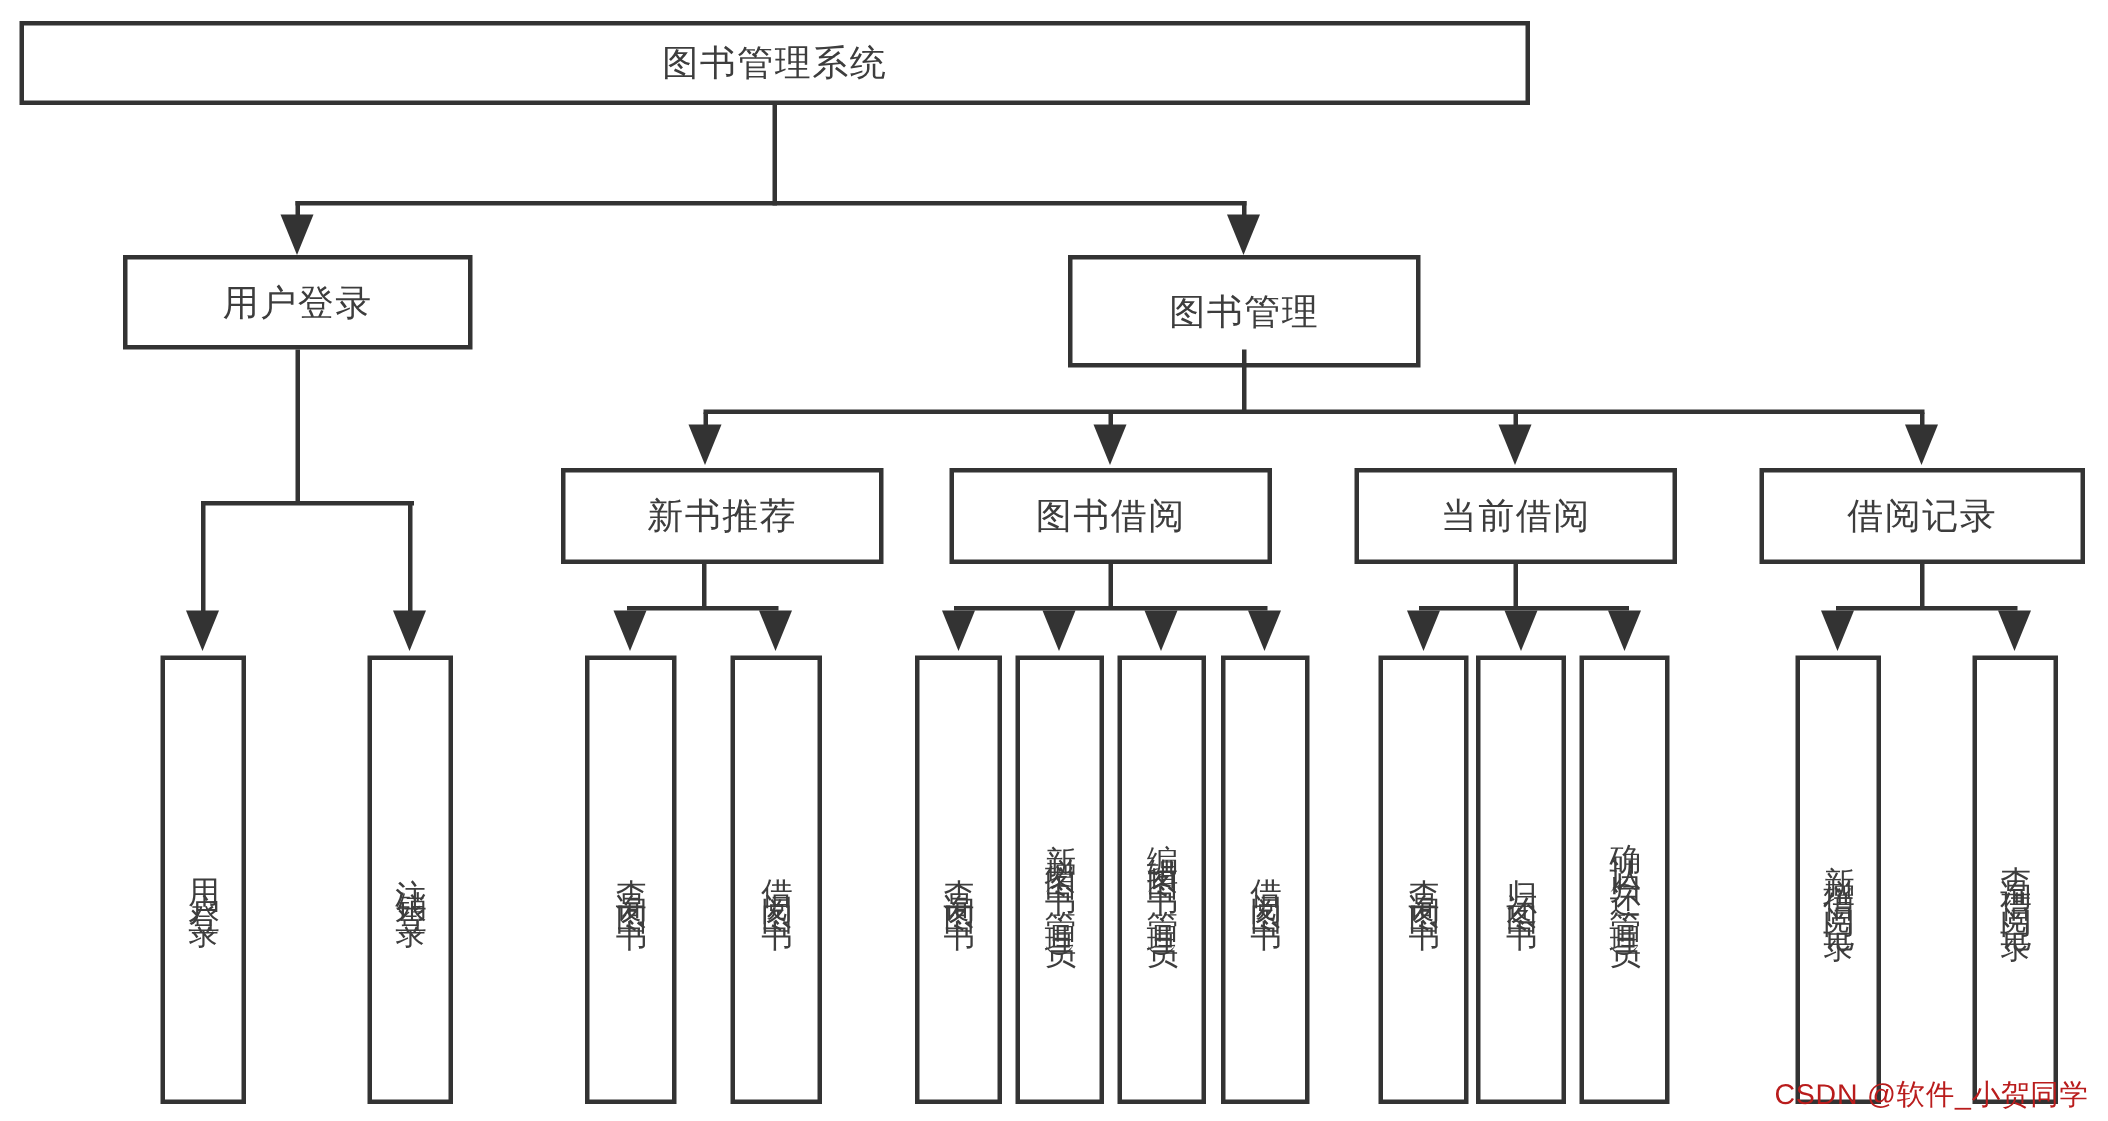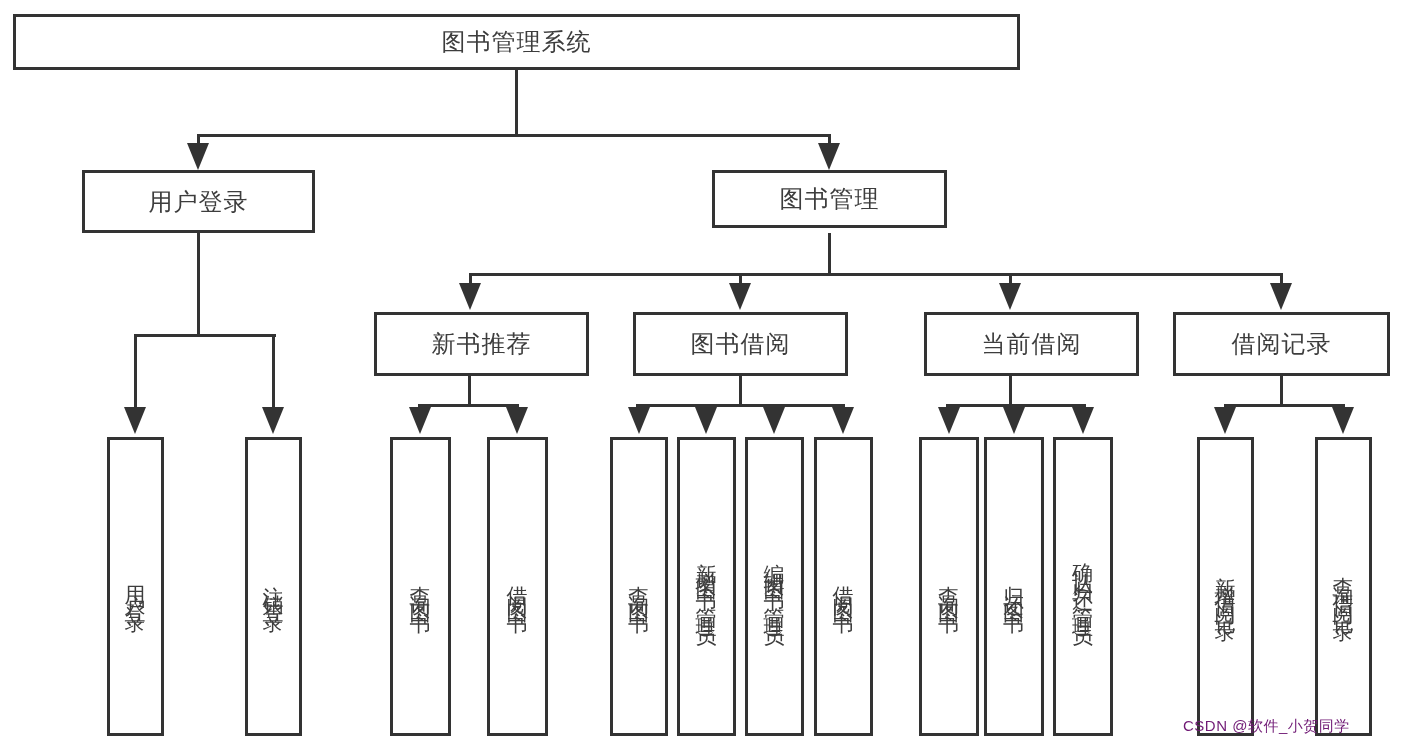--- a/index.html
+++ b/index.html
@@ -17,21 +17,21 @@
     line-height:1;white-space:normal;
   }
   .line{position:absolute;background:#333;}
   .arrow{
     position:absolute;width:0;height:0;
     border-left:11px solid transparent;border-right:11px solid transparent;
     border-top:27px solid #333;
   }
   .watermark{
     position:absolute;left:1183px;top:717px;z-index:5;
-    font-size:15px;letter-spacing:.5px;color:#701a75;white-space:nowrap;
+    font-size:19px;letter-spacing:.5px;color:#b91c1c;white-space:nowrap;
   }
 </style>
 </head>
 <body>
 
 <div class="stage">
 
   <div class="box" style="left:13px;top:14px;width:1007px;height:56px;text-align:center;">
     <span>图书管理系统</span>
   </div>
@@ -39,21 +39,21 @@
   <div class="line" style="left:515px;top:70px;width:3px;height:67px;"></div>
   <div class="line" style="left:197px;top:134px;width:634px;height:3px;"></div>
   <div class="line" style="left:197px;top:134px;width:3px;height:13px;"></div>
   <div class="line" style="left:828px;top:134px;width:3px;height:13px;"></div>
   <div class="arrow" style="left:187px;top:143px;"></div>
   <div class="arrow" style="left:818px;top:143px;"></div>
 
   <div class="box" style="left:82px;top:170px;width:233px;height:63px;">
     <span>用户登录</span>
   </div>
-  <div class="box" style="left:712px;top:170px;width:235px;height:58px;">
+  <div class="box" style="left:712px;top:170px;width:235px;height:75px;">
     <span>图书管理</span>
   </div>
 
   <div class="line" style="left:197px;top:233px;width:3px;height:103px;"></div>
   <div class="line" style="left:134px;top:334px;width:142px;height:3px;"></div>
   <div class="line" style="left:134px;top:334px;width:3px;height:75px;"></div>
   <div class="line" style="left:272px;top:334px;width:3px;height:75px;"></div>
   <div class="arrow" style="left:124px;top:407px;"></div>
   <div class="arrow" style="left:262px;top:407px;"></div>
 
@@ -67,21 +67,21 @@
   <div class="arrow" style="left:729px;top:283px;"></div>
   <div class="arrow" style="left:999px;top:283px;"></div>
   <div class="arrow" style="left:1270px;top:283px;"></div>
 
   <div class="box" style="left:362px;top:312px;width:215px;height:64px;margin-left:12px;">
     <span>新书推荐</span>
   </div>
   <div class="box" style="left:633px;top:312px;width:215px;height:64px;font-family:Liberation Mono, monospace;">
     <span>图书借阅</span>
   </div>
-  <div class="box" style="left:903px;top:312px;width:215px;height:64px;margin-left:21px;">
+  <div class="box" style="left:903px;top:312px;width:215px;height:64px;">
     <span>当前借阅</span>
   </div>
   <div class="box" style="left:1173px;top:312px;width:217px;height:64px;">
     <span>借阅记录</span>
   </div>
 
   <div class="line" style="left:468px;top:376px;width:3px;height:30px;"></div>
   <div class="line" style="left:418px;top:404px;width:101px;height:3px;"></div>
   <div class="arrow" style="left:409px;top:407px;"></div>
   <div class="arrow" style="left:506px;top:407px;"></div>

